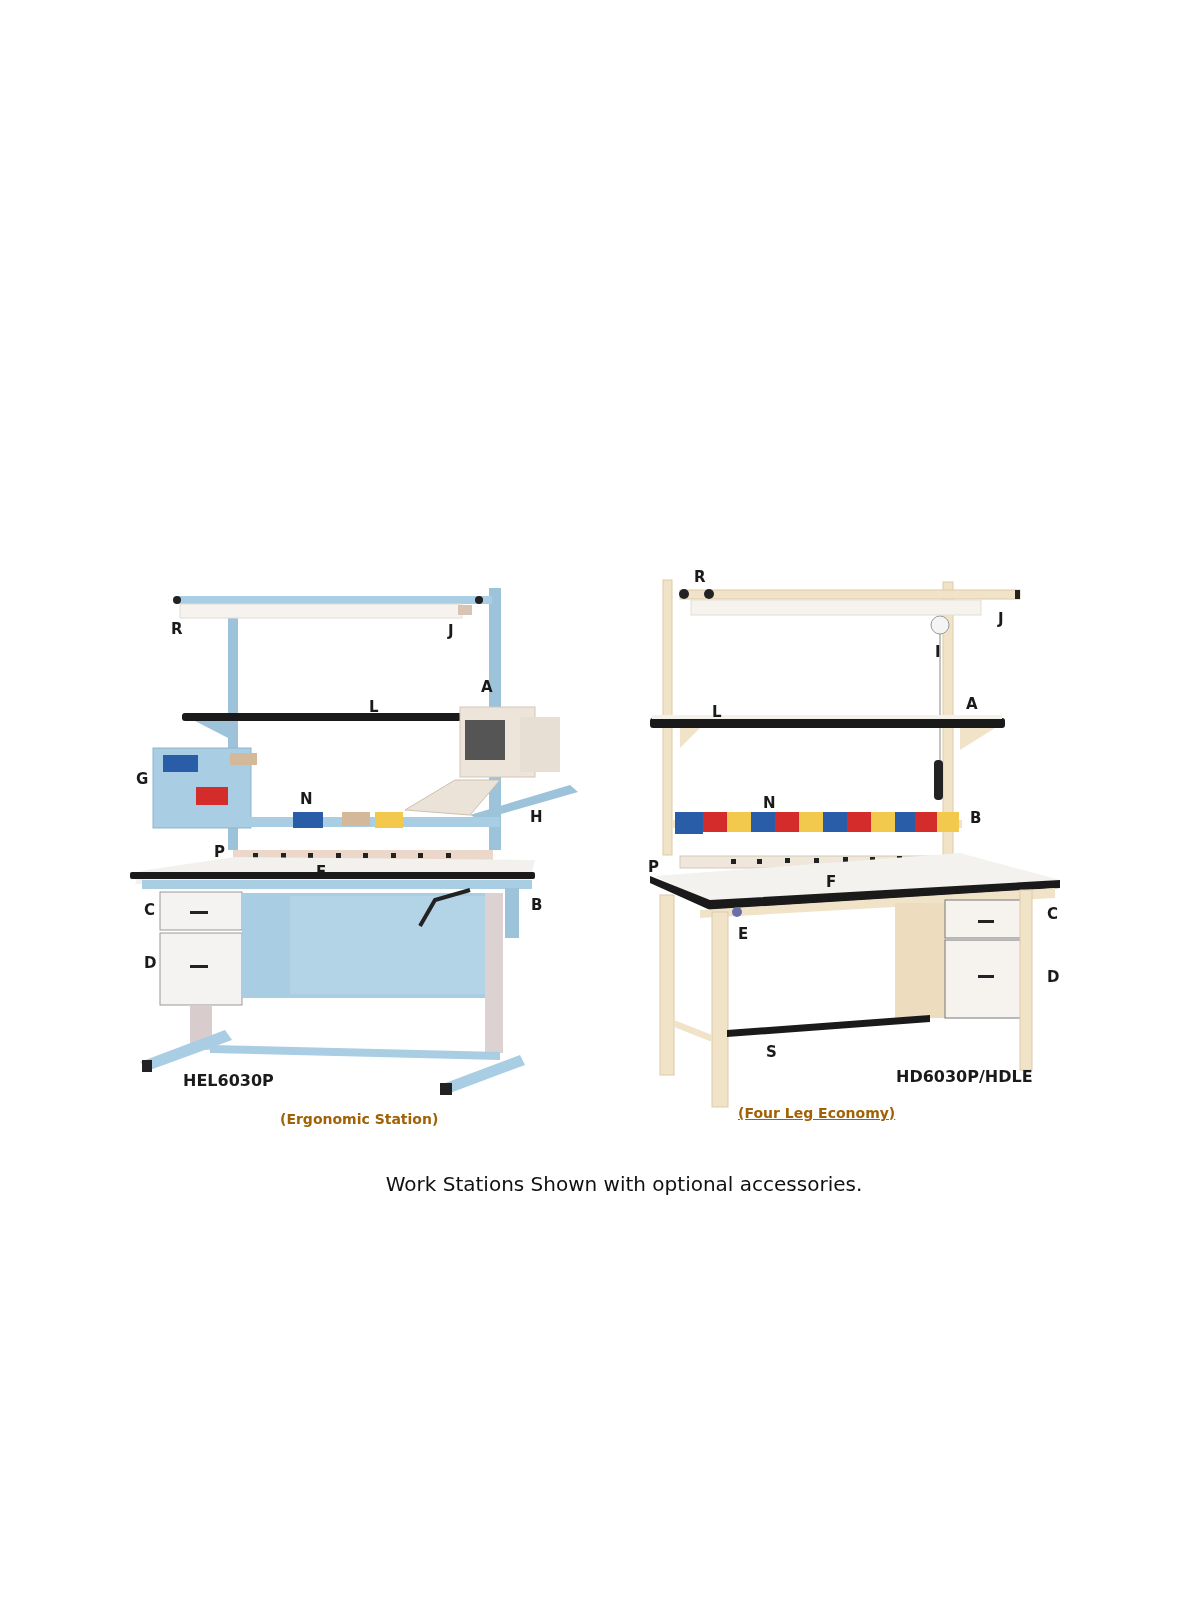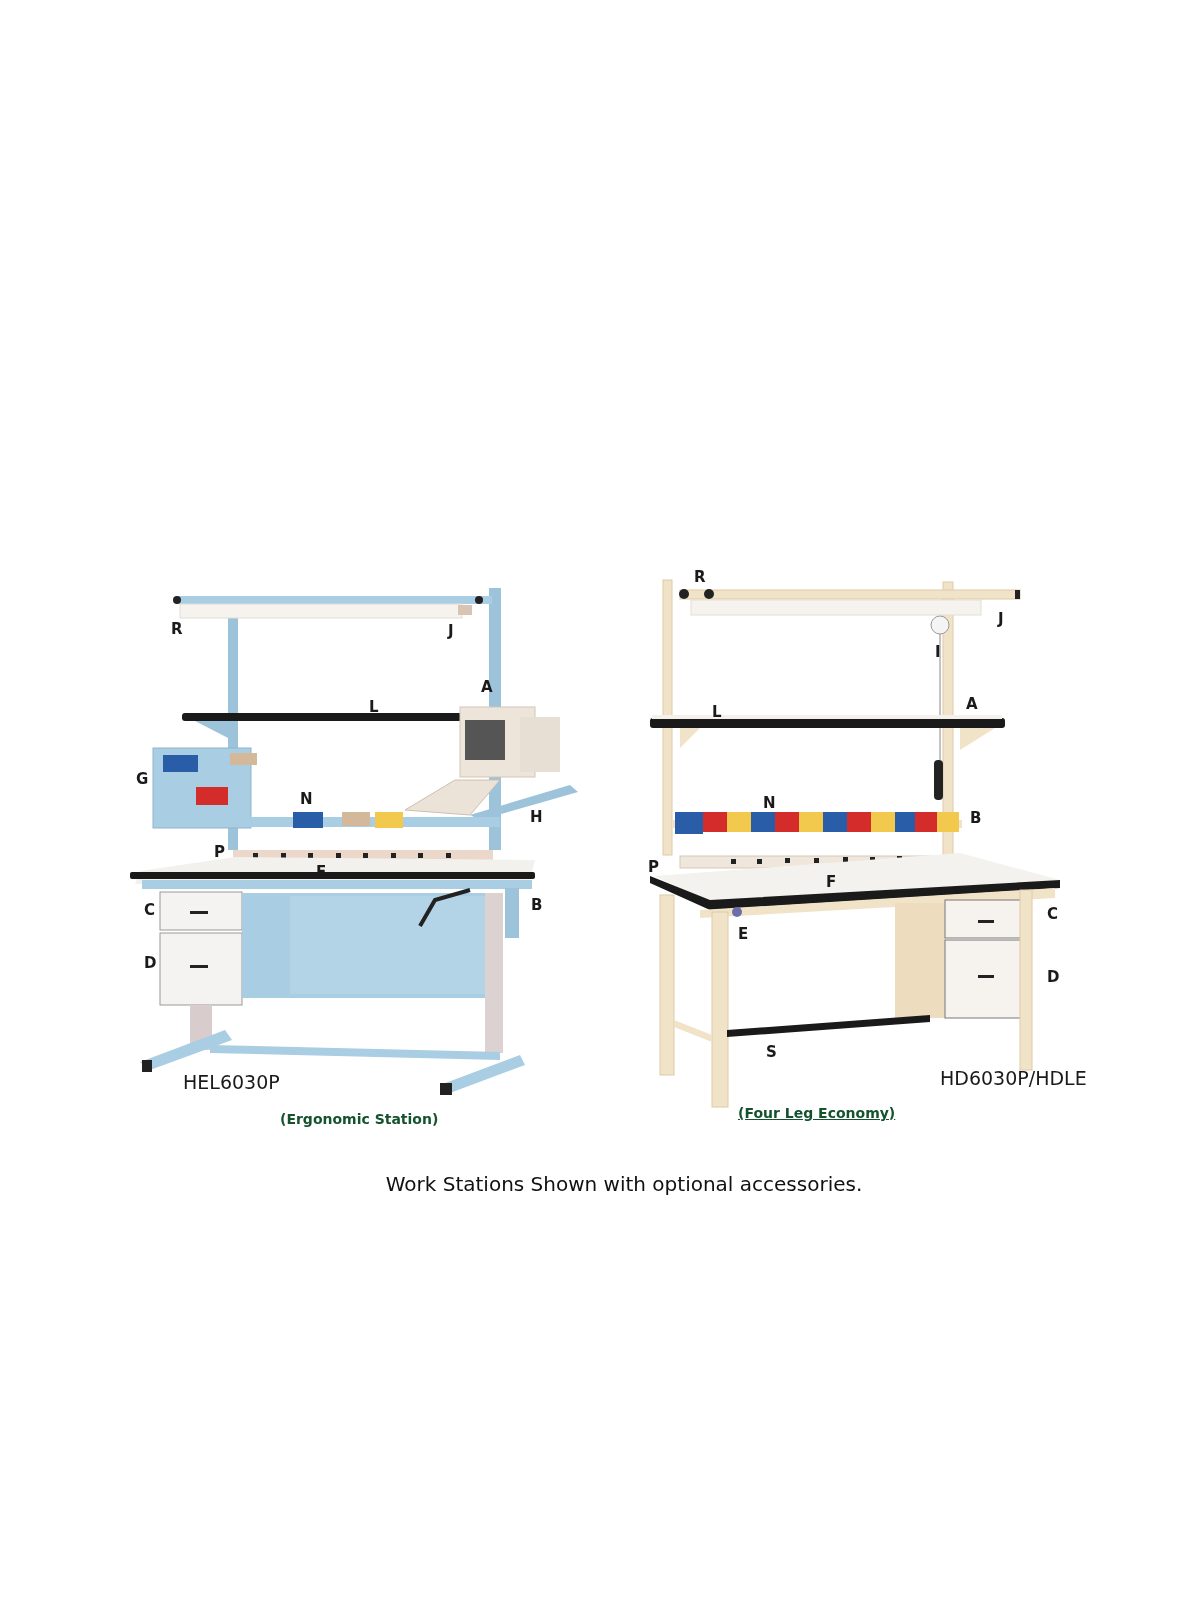--- a/index.html
+++ b/index.html
@@ -1,21 +1,21 @@
 <!DOCTYPE html>
 <html><head>
 <meta charset="utf-8">
 <style>
   html, body { margin:0; padding:0; }
   body { width:1200px; height:1600px; background:#ffffff; position:relative; overflow:hidden;
          font-family:"Liberation Sans", sans-serif; }
   .figure { position:absolute; left:0; top:0; width:1200px; height:1600px; }
   .lbl { position:absolute; font-family:"DejaVu Sans", sans-serif; font-weight:bold; font-size:15px; color:#1a1a1a; line-height:1; }
-  .model { position:absolute; font-family:"DejaVu Sans", sans-serif; font-weight:normal; font-size:19px; color:#1a1a1a; }
-  .sub { position:absolute; font-family:"DejaVu Sans", sans-serif; font-weight:bold; font-size:14px; color:#14532d; }
+  .model { position:absolute; font-family:"DejaVu Sans", sans-serif; font-weight:bold; font-size:16px; color:#1a1a1a; }
+  .sub { position:absolute; font-family:"DejaVu Sans", sans-serif; font-weight:bold; font-size:14px; color:#a16207; }
   .caption { position:absolute; left:0; width:1200px; top:1172px; text-align:center;
              font-family:"DejaVu Sans", sans-serif; font-size:20px; color:#111;padding-left:24px; }
   svg { position:absolute; left:0; top:0; }
 </style>
 </head>
 <body>
 
 <div class="figure">
 
   <svg width="1200" height="1600">
@@ -177,17 +177,17 @@
   <span class="lbl" style="left:712px;top:705px;">L</span>
   <span class="lbl" style="left:966px;top:697px;">A</span>
   <span class="lbl" style="left:763px;top:796px;">N</span>
   <span class="lbl" style="left:970px;top:811px;">B</span>
   <span class="lbl" style="left:648px;top:860px;">P</span>
   <span class="lbl" style="left:826px;top:875px;">F</span>
   <span class="lbl" style="left:1047px;top:907px;">C</span>
   <span class="lbl" style="left:738px;top:927px;">E</span>
   <span class="lbl" style="left:1047px;top:970px;">D</span>
   <span class="lbl" style="left:766px;top:1045px;">S</span>
-  <span class="model" style="left:940px;top:1067px;">HD6030P/HDLE</span>
+  <span class="model" style="left:896px;top:1067px;">HD6030P/HDLE</span>
   <span class="sub" style="left:738px;top:1105px;text-decoration:underline;">(Four Leg Economy)</span>
 
   <div class="caption">Work Stations Shown with optional accessories.</div>
 </div>
 
 </body></html>

